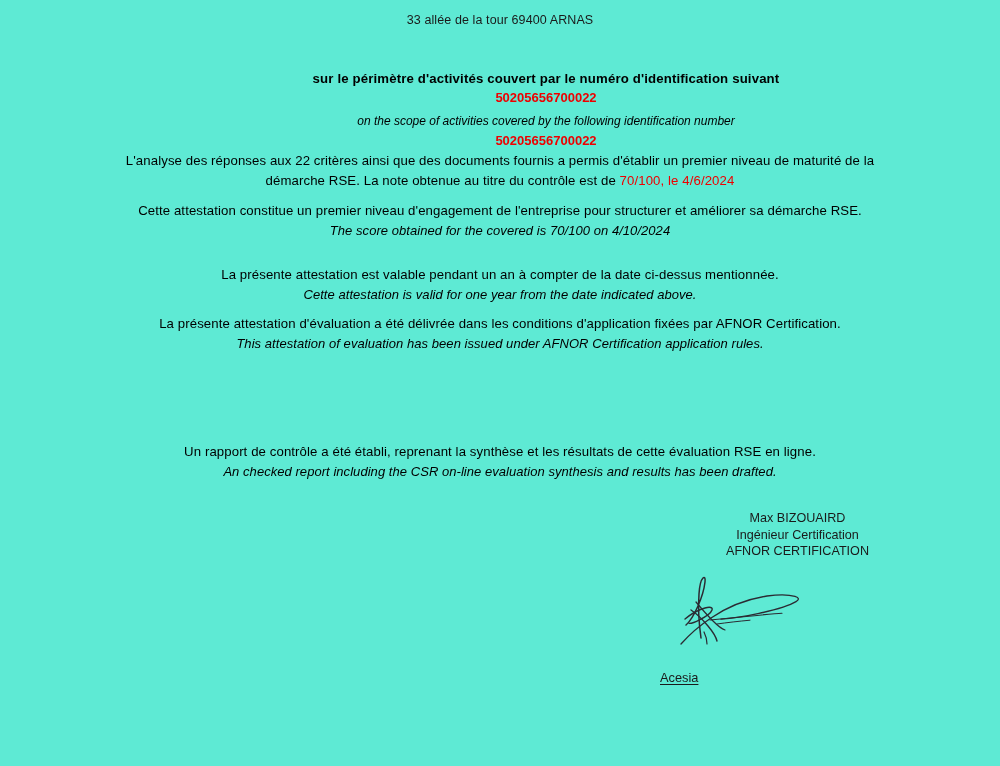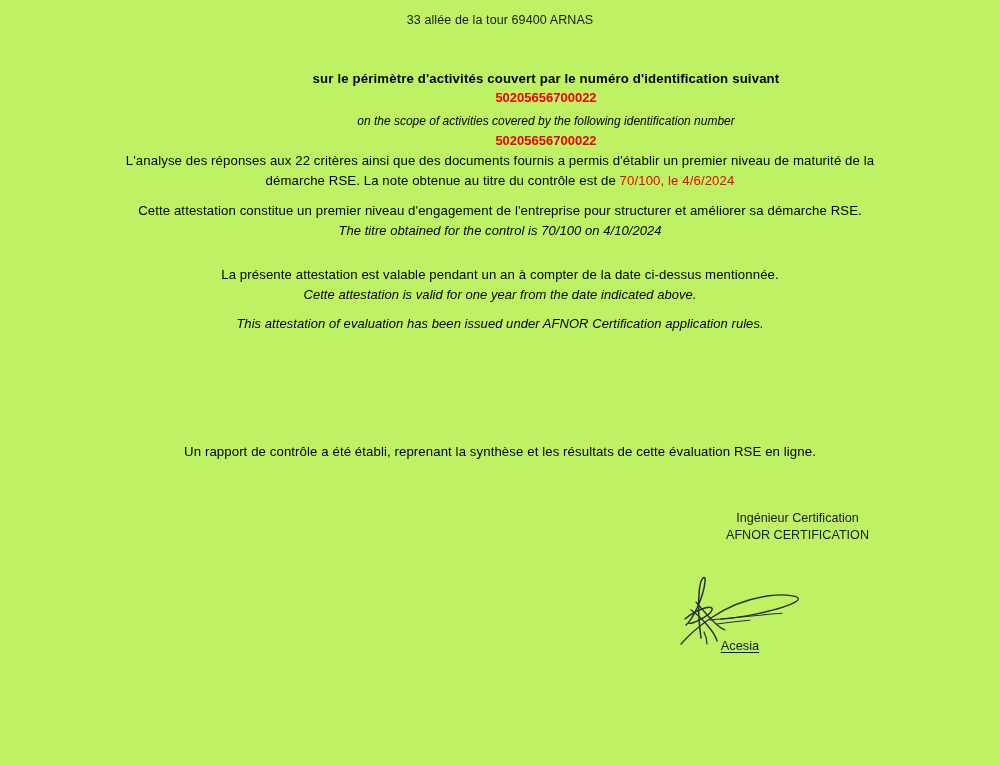--- a/index.html
+++ b/index.html
@@ -14,21 +14,21 @@
     font-family: "Liberation Sans", sans-serif;
     color: #000000;
     overflow: hidden;
     position: relative;
   }
 
   .page {
     position: relative;
     width: 1000px;
     height: 766px;
-    background: #bef264;
+    background: #5eead4;
   }
   .red         { color: #ee0000; }
   .nowrapline  { white-space: nowrap; }
 
   
   .address-line {
     position: absolute;
     top: 13px;
     left: 0;
     width: 1000px;
@@ -111,24 +111,23 @@
     position: absolute;
     top: 572px;
     left: 655px;
     width: 190px;
     height: 80px;
   }
   .signature-mark svg { display: block; width: 190px; height: 80px; }
 
   .company-mark {
     position: absolute;
-    top: 636px;
+    top: 668px;
     left: 660px;
     width: 160px;
-    text-align: center;
   }
   .company-mark .company-name {
     font-size: 12.8px;
     color: #1a1a1a;
     text-decoration: underline;
     text-underline-offset: 2px;
   }
 </style>
 </head>
 <body>
@@ -143,37 +142,40 @@
     <div class="scope-en">on the scope of activities covered by the following identification number</div>
     <div class="scope-id">50205656700022</div>
   </div>
 
   <div class="para" id="p-analysis">
     <div class="fr"><span>L'analyse des réponses aux 22 critères ainsi que des documents fournis a permis d'établir un premier niveau de maturité de la démarche RSE. La note obtenue au titre du contrôle est de </span><span class="red nowrapline">70/100, le 4/6/2024</span></div>
   </div>
 
   <div class="para" id="p-engagement">
     <div class="fr">Cette attestation constitue un premier niveau d'engagement de l'entreprise pour structurer et améliorer sa démarche RSE.</div>
-    <div class="en"><span>The titre obtained for the control is </span><span class="bold-red nowrapline">70/100 on 4/10/2024</span></div>
+    <div class="en"><span>The score obtained for the covered is </span><span class="bold-red nowrapline">70/100 on 4/10/2024</span></div>
   </div>
 
   <div class="para" id="p-validity">
     <div class="fr">La présente attestation est valable pendant un an à compter de la date ci-dessus mentionnée.</div>
     <div class="en">Cette attestation is valid for one year from the date indicated above.</div>
   </div>
 
   <div class="para" id="p-conditions">
+    <div class="fr">La présente attestation d'évaluation a été délivrée dans les conditions d'application fixées par AFNOR Certification.</div>
     <div class="en">This attestation of evaluation has been issued under AFNOR Certification application rules.</div>
   </div>
 
   <div class="para" id="p-report">
     <div class="fr">Un rapport de contrôle a été établi, reprenant la synthèse et les résultats de cette évaluation RSE en ligne.</div>
+    <div class="en">An checked report including the CSR on-line evaluation synthesis and results has been drafted.</div>
   </div>
 
   <div class="sig-block">
+    <div class="sig-line">Max BIZOUAIRD</div>
     <div class="sig-line">Ingénieur Certification</div>
     <div class="sig-line">AFNOR CERTIFICATION</div>
   </div>
 
   <div class="signature-mark">
     <svg viewBox="0 0 190 80" xmlns="http://www.w3.org/2000/svg" fill="none" stroke="#2b2b33" stroke-linecap="round" stroke-linejoin="round">
       <path d="M46 66 C44 52 43 36 44 22 C44.5 14 46 8 48 6 C49.5 4.6 50.5 6 50 10 C49.2 17 46.5 26 43 34 C39 43 34.5 50 31 53" stroke-width="1.5"></path>
       <path d="M26 72 C34 63 44 54 56 46 C72 35 92 27 112 24 C124 22.4 134 22.6 140 24.4 C144 25.6 144.6 27.4 141 29.6 C135 33.2 121 37.6 104 41.4 C90 44.5 76 46.6 66 47.2" stroke-width="1.3"></path>
       <path d="M30 47 C36 42 43 38 50 36 C55 34.6 58 35.4 57 38 C56 40.8 51 44.6 45 47.6 C40 50.2 36 51.6 34 51.4" stroke-width="1.4"></path>
       <path d="M36 38 C42 42 48 48 53 54 C58 60 61 65 62 69" stroke-width="1.4"></path>

